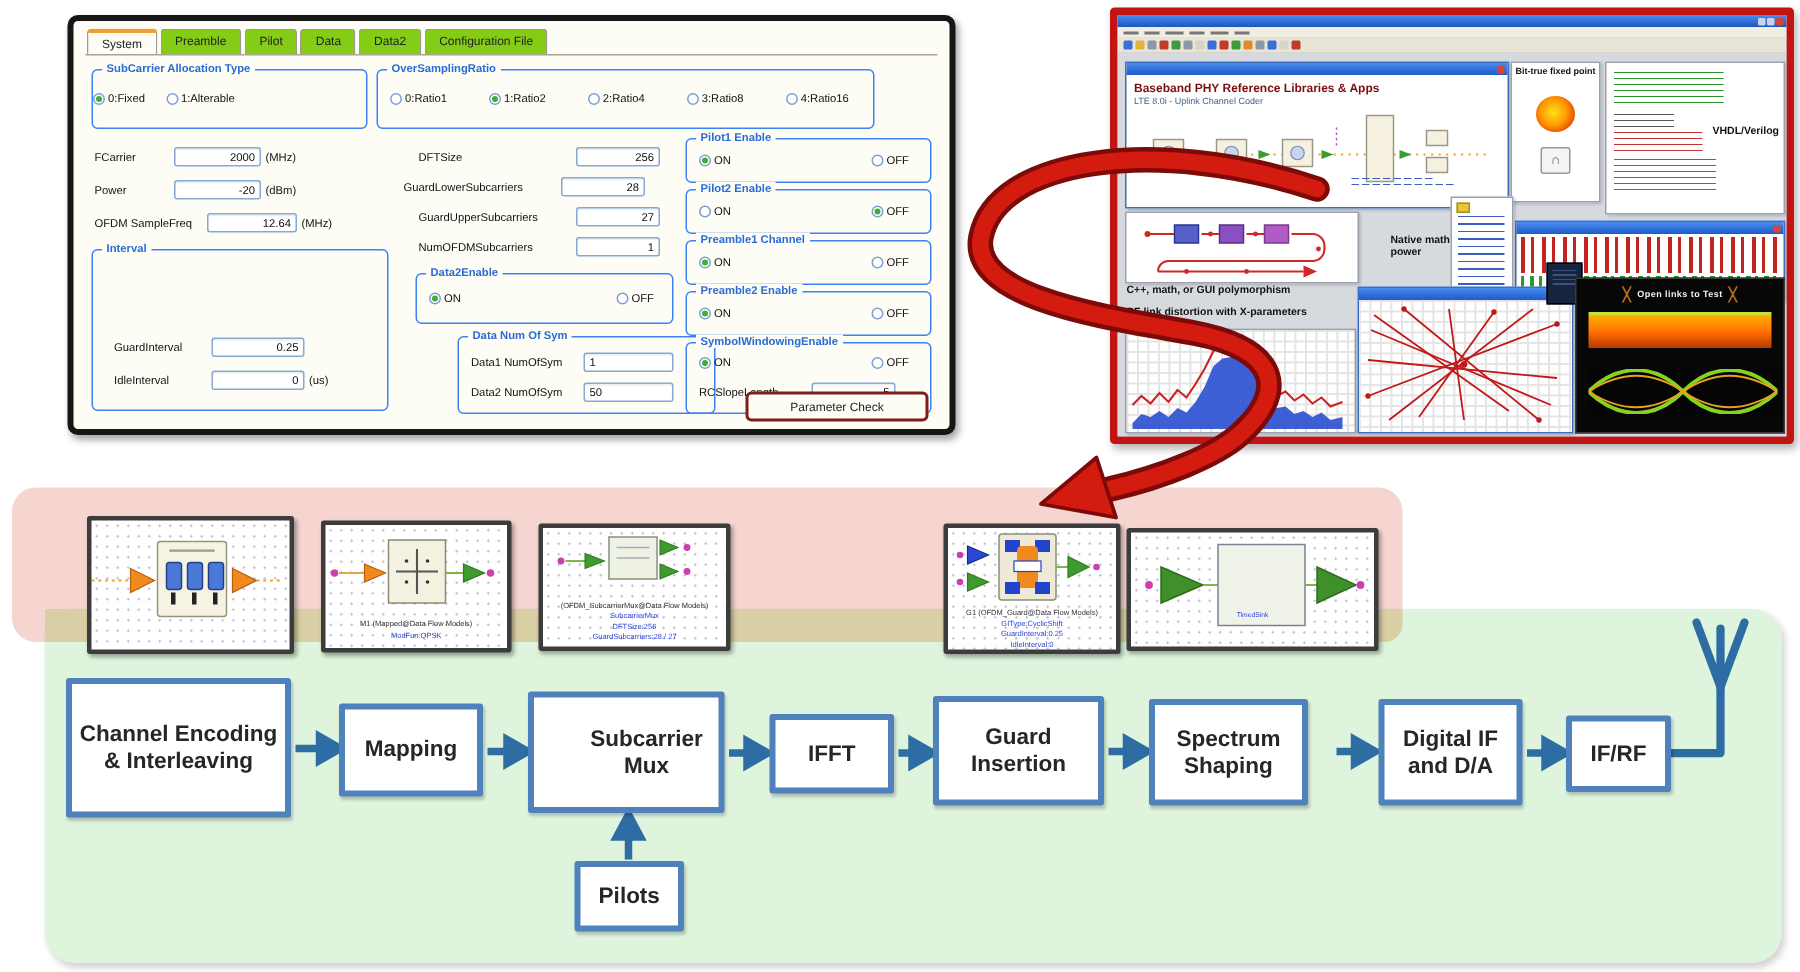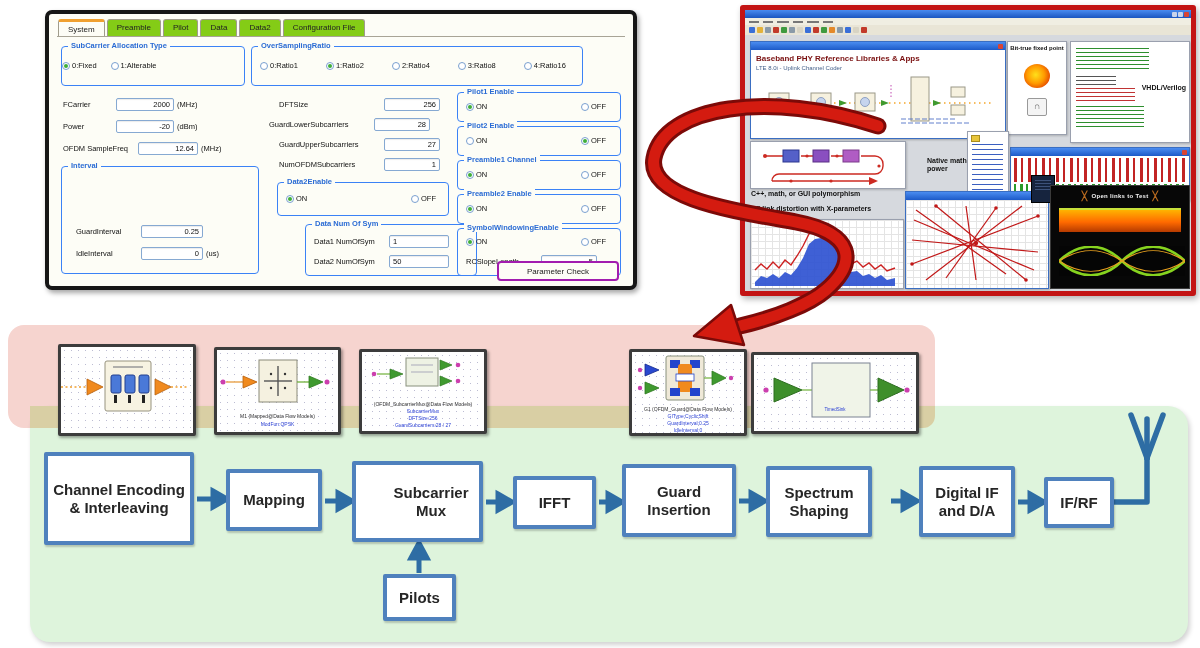--- a/index.html
+++ b/index.html
@@ -27,21 +27,21 @@
           color:#2a6bd4;font-weight:bold;font-size:7.5px;white-space:nowrap;}
   .frow{position:absolute;display:flex;align-items:center;gap:3px;font-size:7.5px;color:#111;white-space:nowrap;}
   .inp{border:1px solid #86a9d2;border-radius:2px;background:#fff;text-align:right;
        padding:0 3px;font-size:7.5px;height:11px;line-height:11px;color:#111;
        box-shadow:inset 0 1px 1px rgba(0,0,0,.08);}
   .ropt{display:flex;align-items:center;gap:2px;font-size:7.5px;color:#111;white-space:nowrap;}
   .radio{width:8px;height:8px;border-radius:50%;border:1.5px solid #7aa0cf;background:#fff;
          display:inline-block;box-sizing:border-box;position:relative;flex:0 0 auto;}
   .radio.sel::after{content:'';position:absolute;inset:1px;border-radius:50%;background:#3fae38;}
   .pbtn{position:absolute;left:448px;top:247px;width:118px;height:16px;background:#fdfdf6;
-        border:2px solid #a21caf;border-radius:4px;font-size:8px;color:#222;
+        border:2px solid #7f1d1d;border-radius:4px;font-size:8px;color:#222;
         display:flex;align-items:center;justify-content:center;}
 
   
   .shot{position:absolute;left:740px;top:5px;width:446px;height:281px;border:5px solid #c31414;
         border-radius:3px;background:#d6d9de;box-shadow:2px 3px 6px rgba(0,0,0,.3);overflow:hidden;}
   .sh-title{position:absolute;left:0;top:0;right:0;height:8px;
             background:linear-gradient(#4a8cf0,#1b56c0);}
   .sh-btn{position:absolute;top:1.5px;width:5px;height:5px;border-radius:1px;background:#c9d4ea;}
   .sh-btn.close{background:#d94434;}
   .sh-menu{position:absolute;left:0;top:8px;right:0;height:7px;background:#f0eee2;border-bottom:1px solid #cfccbc;}

